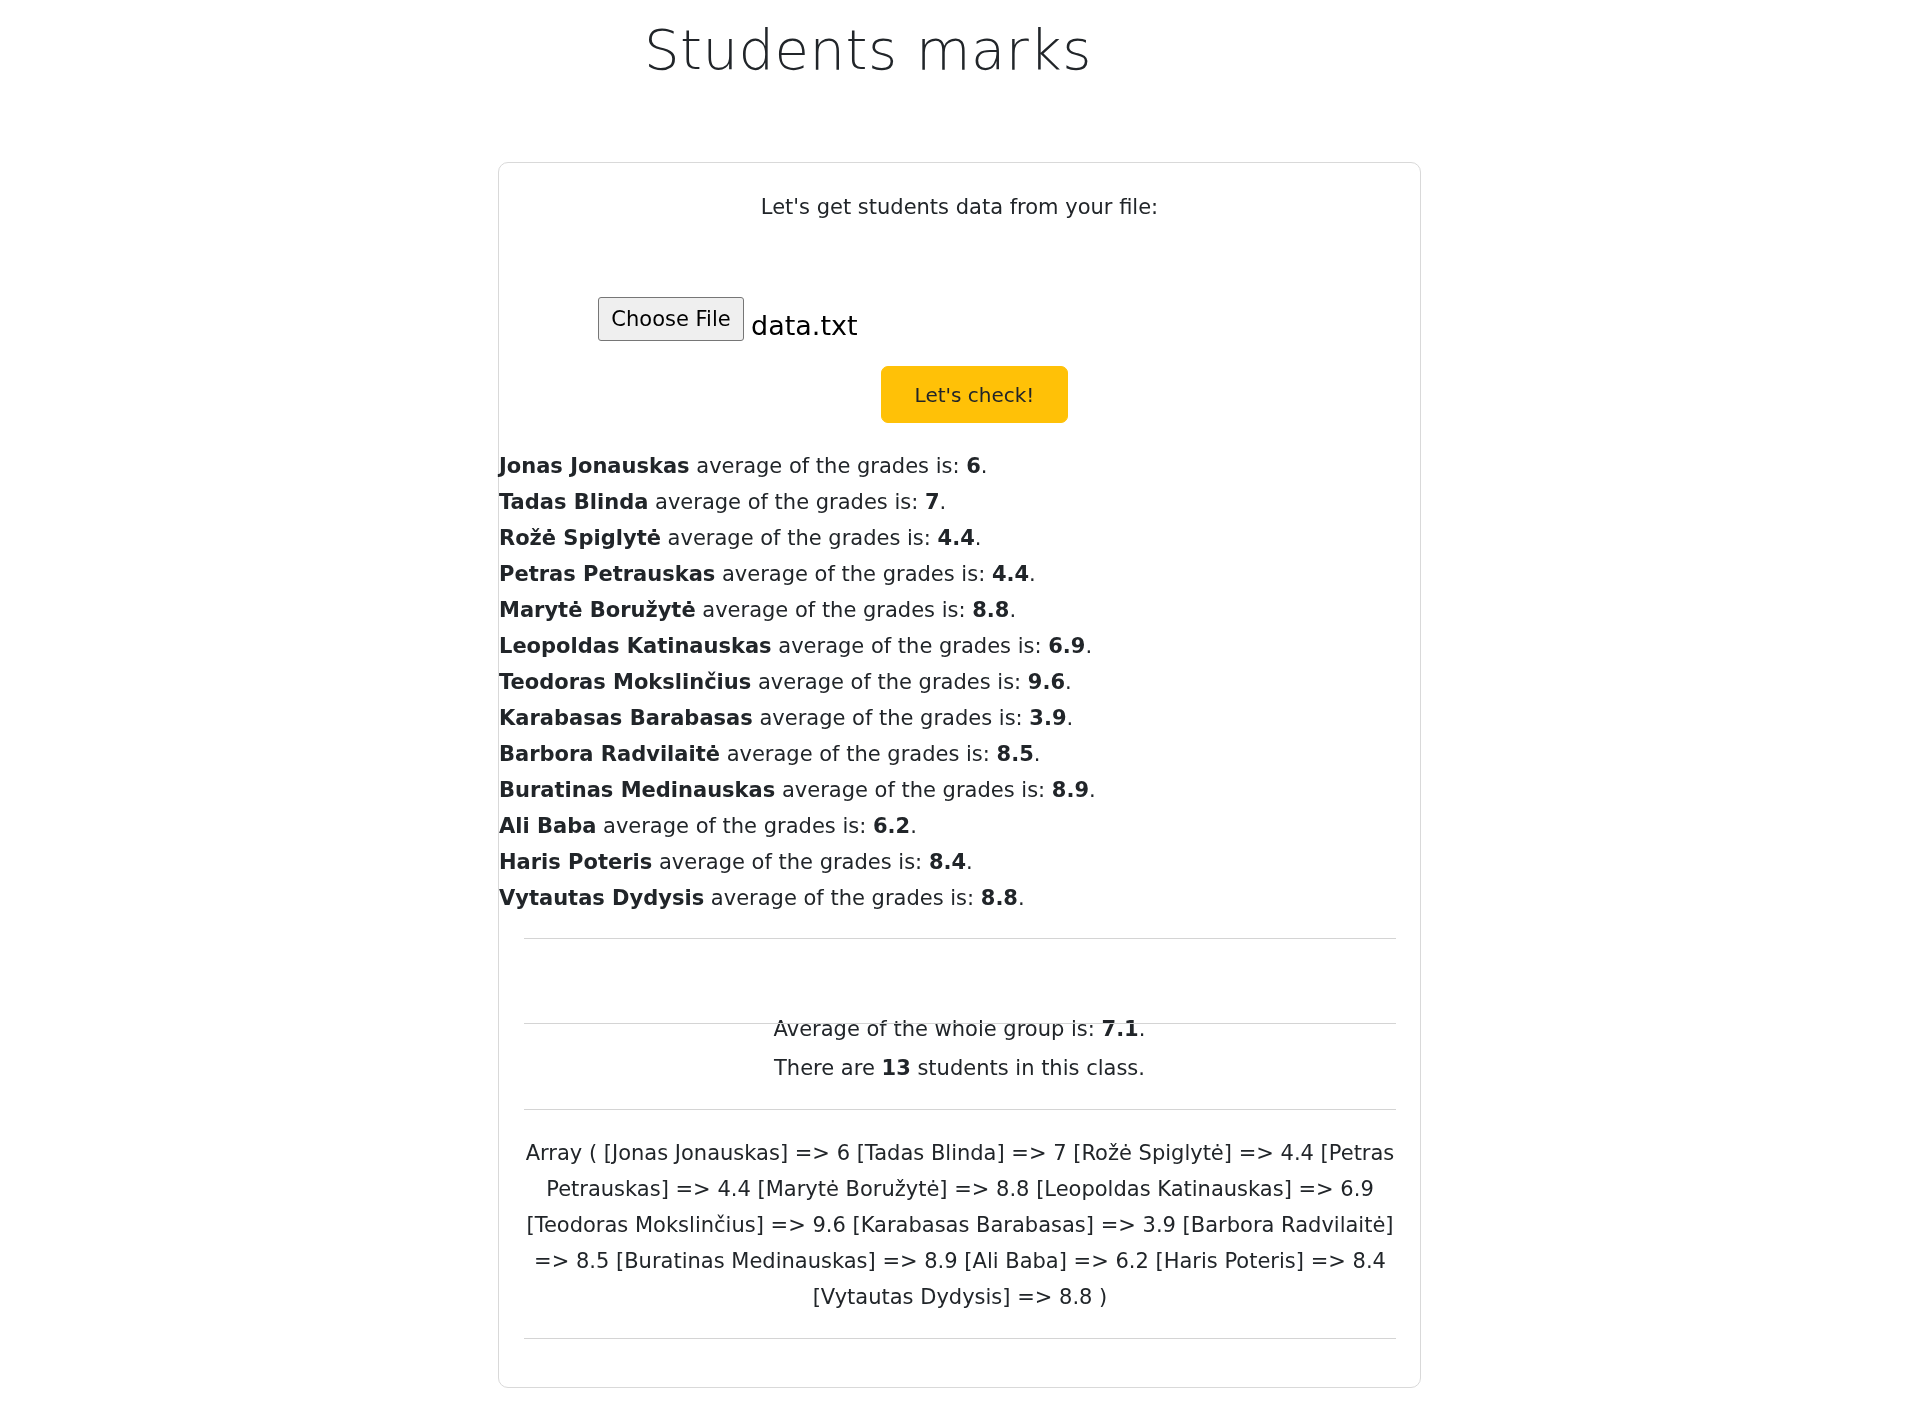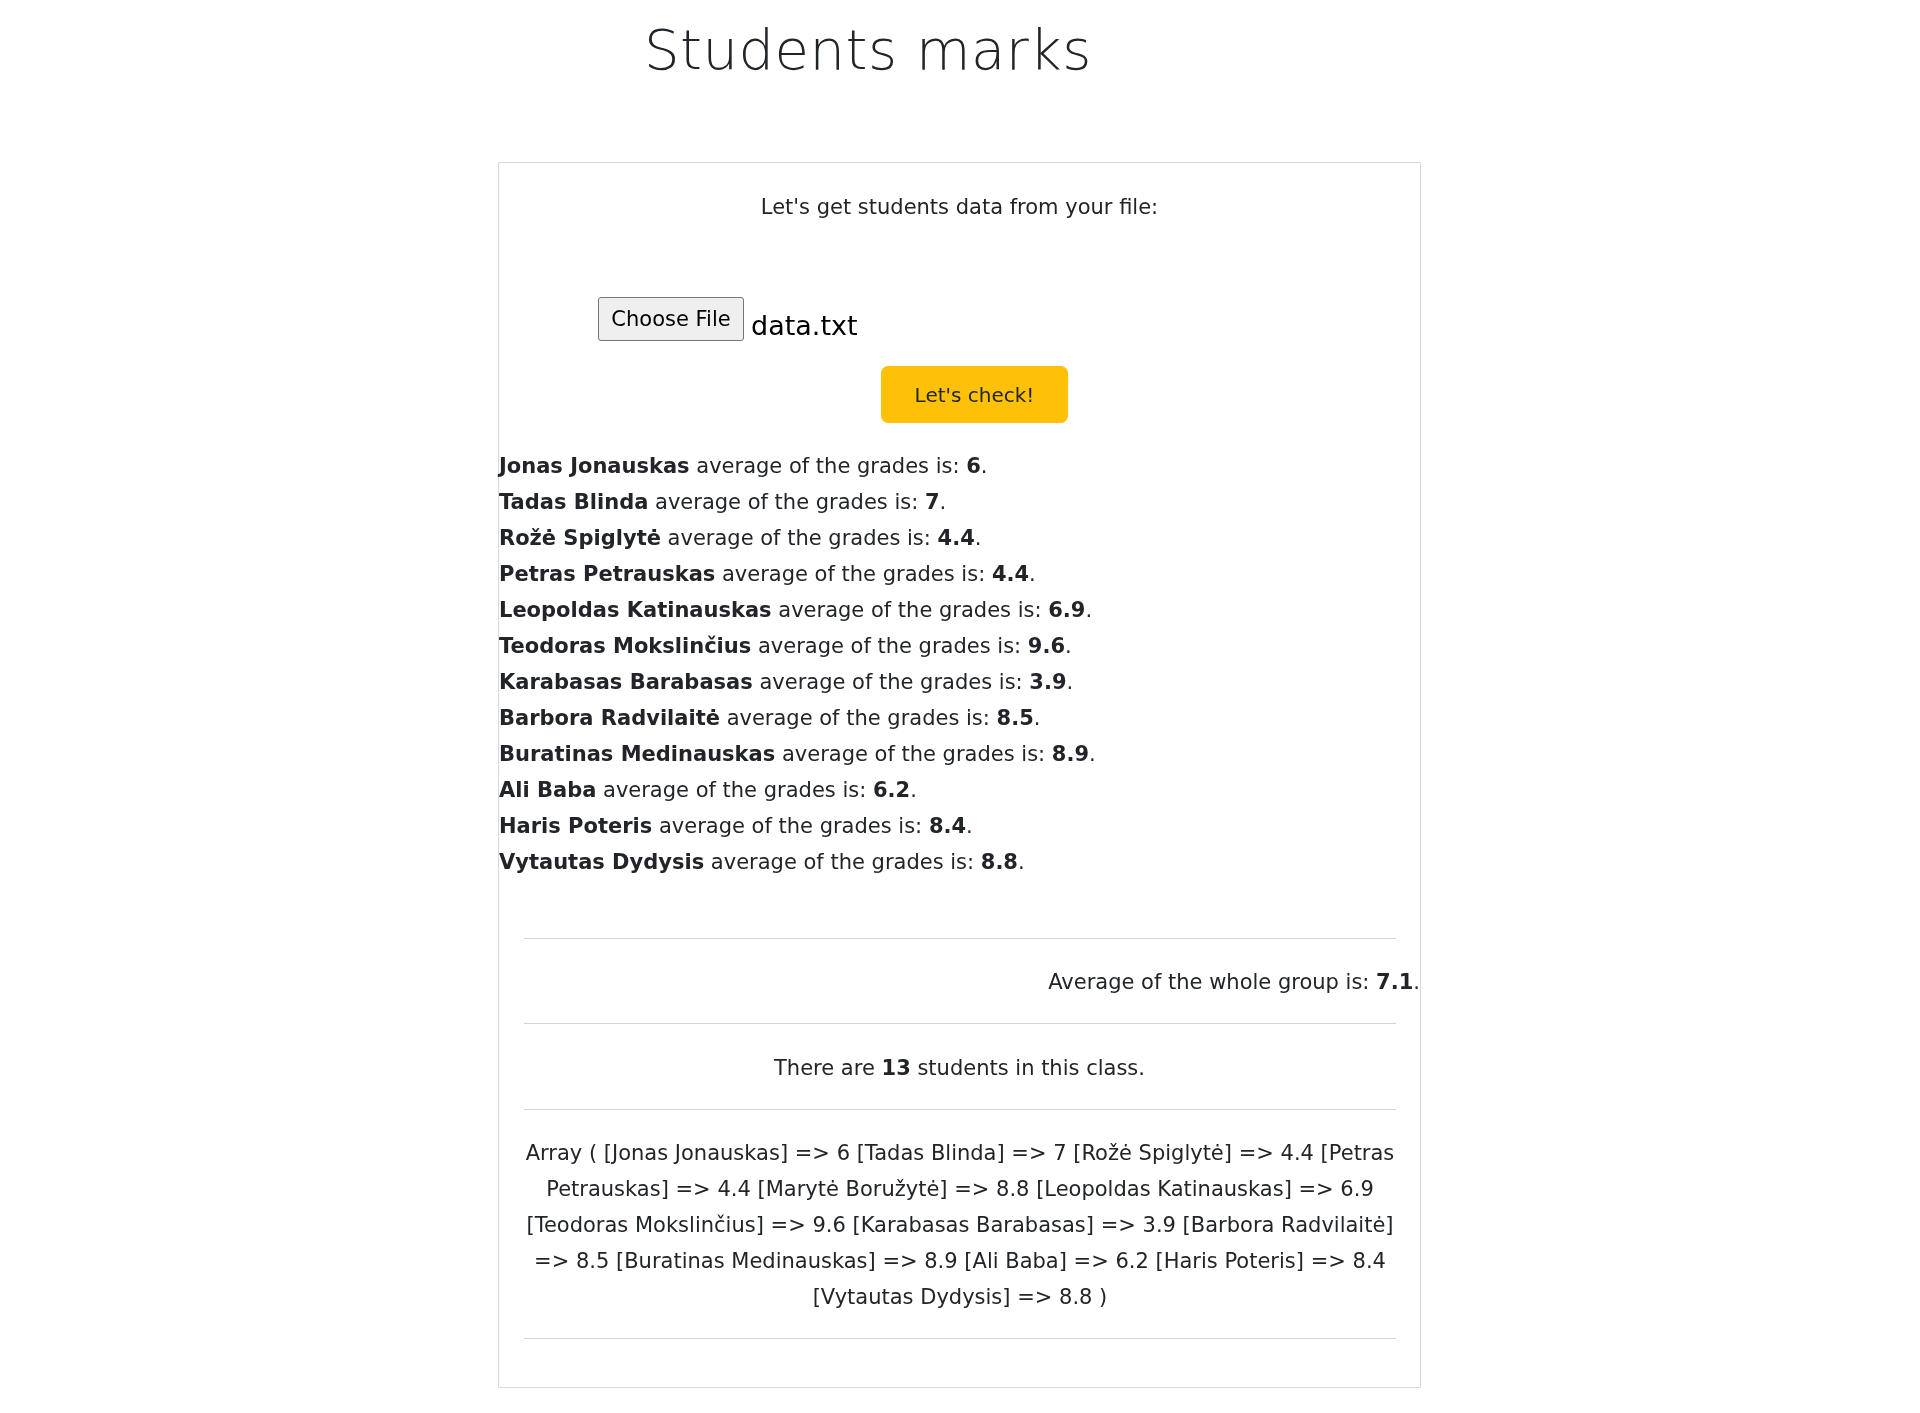--- a/index.html
+++ b/index.html
@@ -23,21 +23,21 @@
       line-height: 84px;
       color: #212529;
       letter-spacing: 0.5px;
     }
 
     .card {
       position: absolute;
       left: 498px; top: 162px;
       width: 923px; height: 1226px;
       border: 1.5px solid #d9d9d9;
-      border-radius: 1px;
+      border-radius: 10px;
       background: #fff;
     }
 
     .intro {
       position: absolute;
       left: 0; top: 188px;
       width: 100%;
       text-align: center;
       font-size: 21px;
       line-height: 36px;
@@ -132,33 +132,34 @@
       <span class="file-name">data.txt</span>
     </div>
 
     <button class="check-btn">Let's check!</button>
 
     <div class="results">
       <div><b>Jonas Jonauskas</b><span> average of the grades is: </span><b>6</b>.</div>
       <div><b>Tadas Blinda</b><span> average of the grades is: </span><b>7</b>.</div>
       <div><b>Rožė Spiglytė</b><span> average of the grades is: </span><b>4.4</b>.</div>
       <div><b>Petras Petrauskas</b><span> average of the grades is: </span><b>4.4</b>.</div>
+      <div><b>Marytė Boružytė</b><span> average of the grades is: </span><b>8.8</b>.</div>
       <div><b>Leopoldas Katinauskas</b><span> average of the grades is: </span><b>6.9</b>.</div>
       <div><b>Teodoras Mokslinčius</b><span> average of the grades is: </span><b>9.6</b>.</div>
       <div><b>Karabasas Barabasas</b><span> average of the grades is: </span><b>3.9</b>.</div>
       <div><b>Barbora Radvilaitė</b><span> average of the grades is: </span><b>8.5</b>.</div>
       <div><b>Buratinas Medinauskas</b><span> average of the grades is: </span><b>8.9</b>.</div>
       <div><b>Ali Baba</b><span> average of the grades is: </span><b>6.2</b>.</div>
       <div><b>Haris Poteris</b><span> average of the grades is: </span><b>8.4</b>.</div>
       <div><b>Vytautas Dydysis</b><span> average of the grades is: </span><b>8.8</b>.</div>
     </div>
 
     <div class="divider" style="top:775px;"></div>
 
-    <p class="summary" style="top:801px;text-align:right;"><span>Average of the whole group is: </span><b>7.1</b>.</p>
+    <p class="summary" style="top:848px;"><span>Average of the whole group is: </span><b>7.1</b>.</p>
 
     <div class="divider" style="top:860px;"></div>
 
     <p class="summary" style="top:887px;"><span>There are </span><b>13</b><span> students in this class.</span></p>
 
     <div class="divider" style="top:946px;"></div>
 
     <p class="array-dump" style="top:972px;">Array ( [Jonas Jonauskas] =&gt; 6 [Tadas Blinda] =&gt; 7 [Rožė Spiglytė] =&gt; 4.4 [Petras Petrauskas] =&gt; 4.4 [Marytė Boružytė] =&gt; 8.8 [Leopoldas Katinauskas] =&gt; 6.9 [Teodoras Mokslinčius] =&gt; 9.6 [Karabasas Barabasas] =&gt; 3.9 [Barbora Radvilaitė] =&gt; 8.5 [Buratinas Medinauskas] =&gt; 8.9 [Ali Baba] =&gt; 6.2 [Haris Poteris] =&gt; 8.4 [Vytautas Dydysis] =&gt; 8.8 )</p>
 
     <div class="divider" style="top:1175px;"></div>

